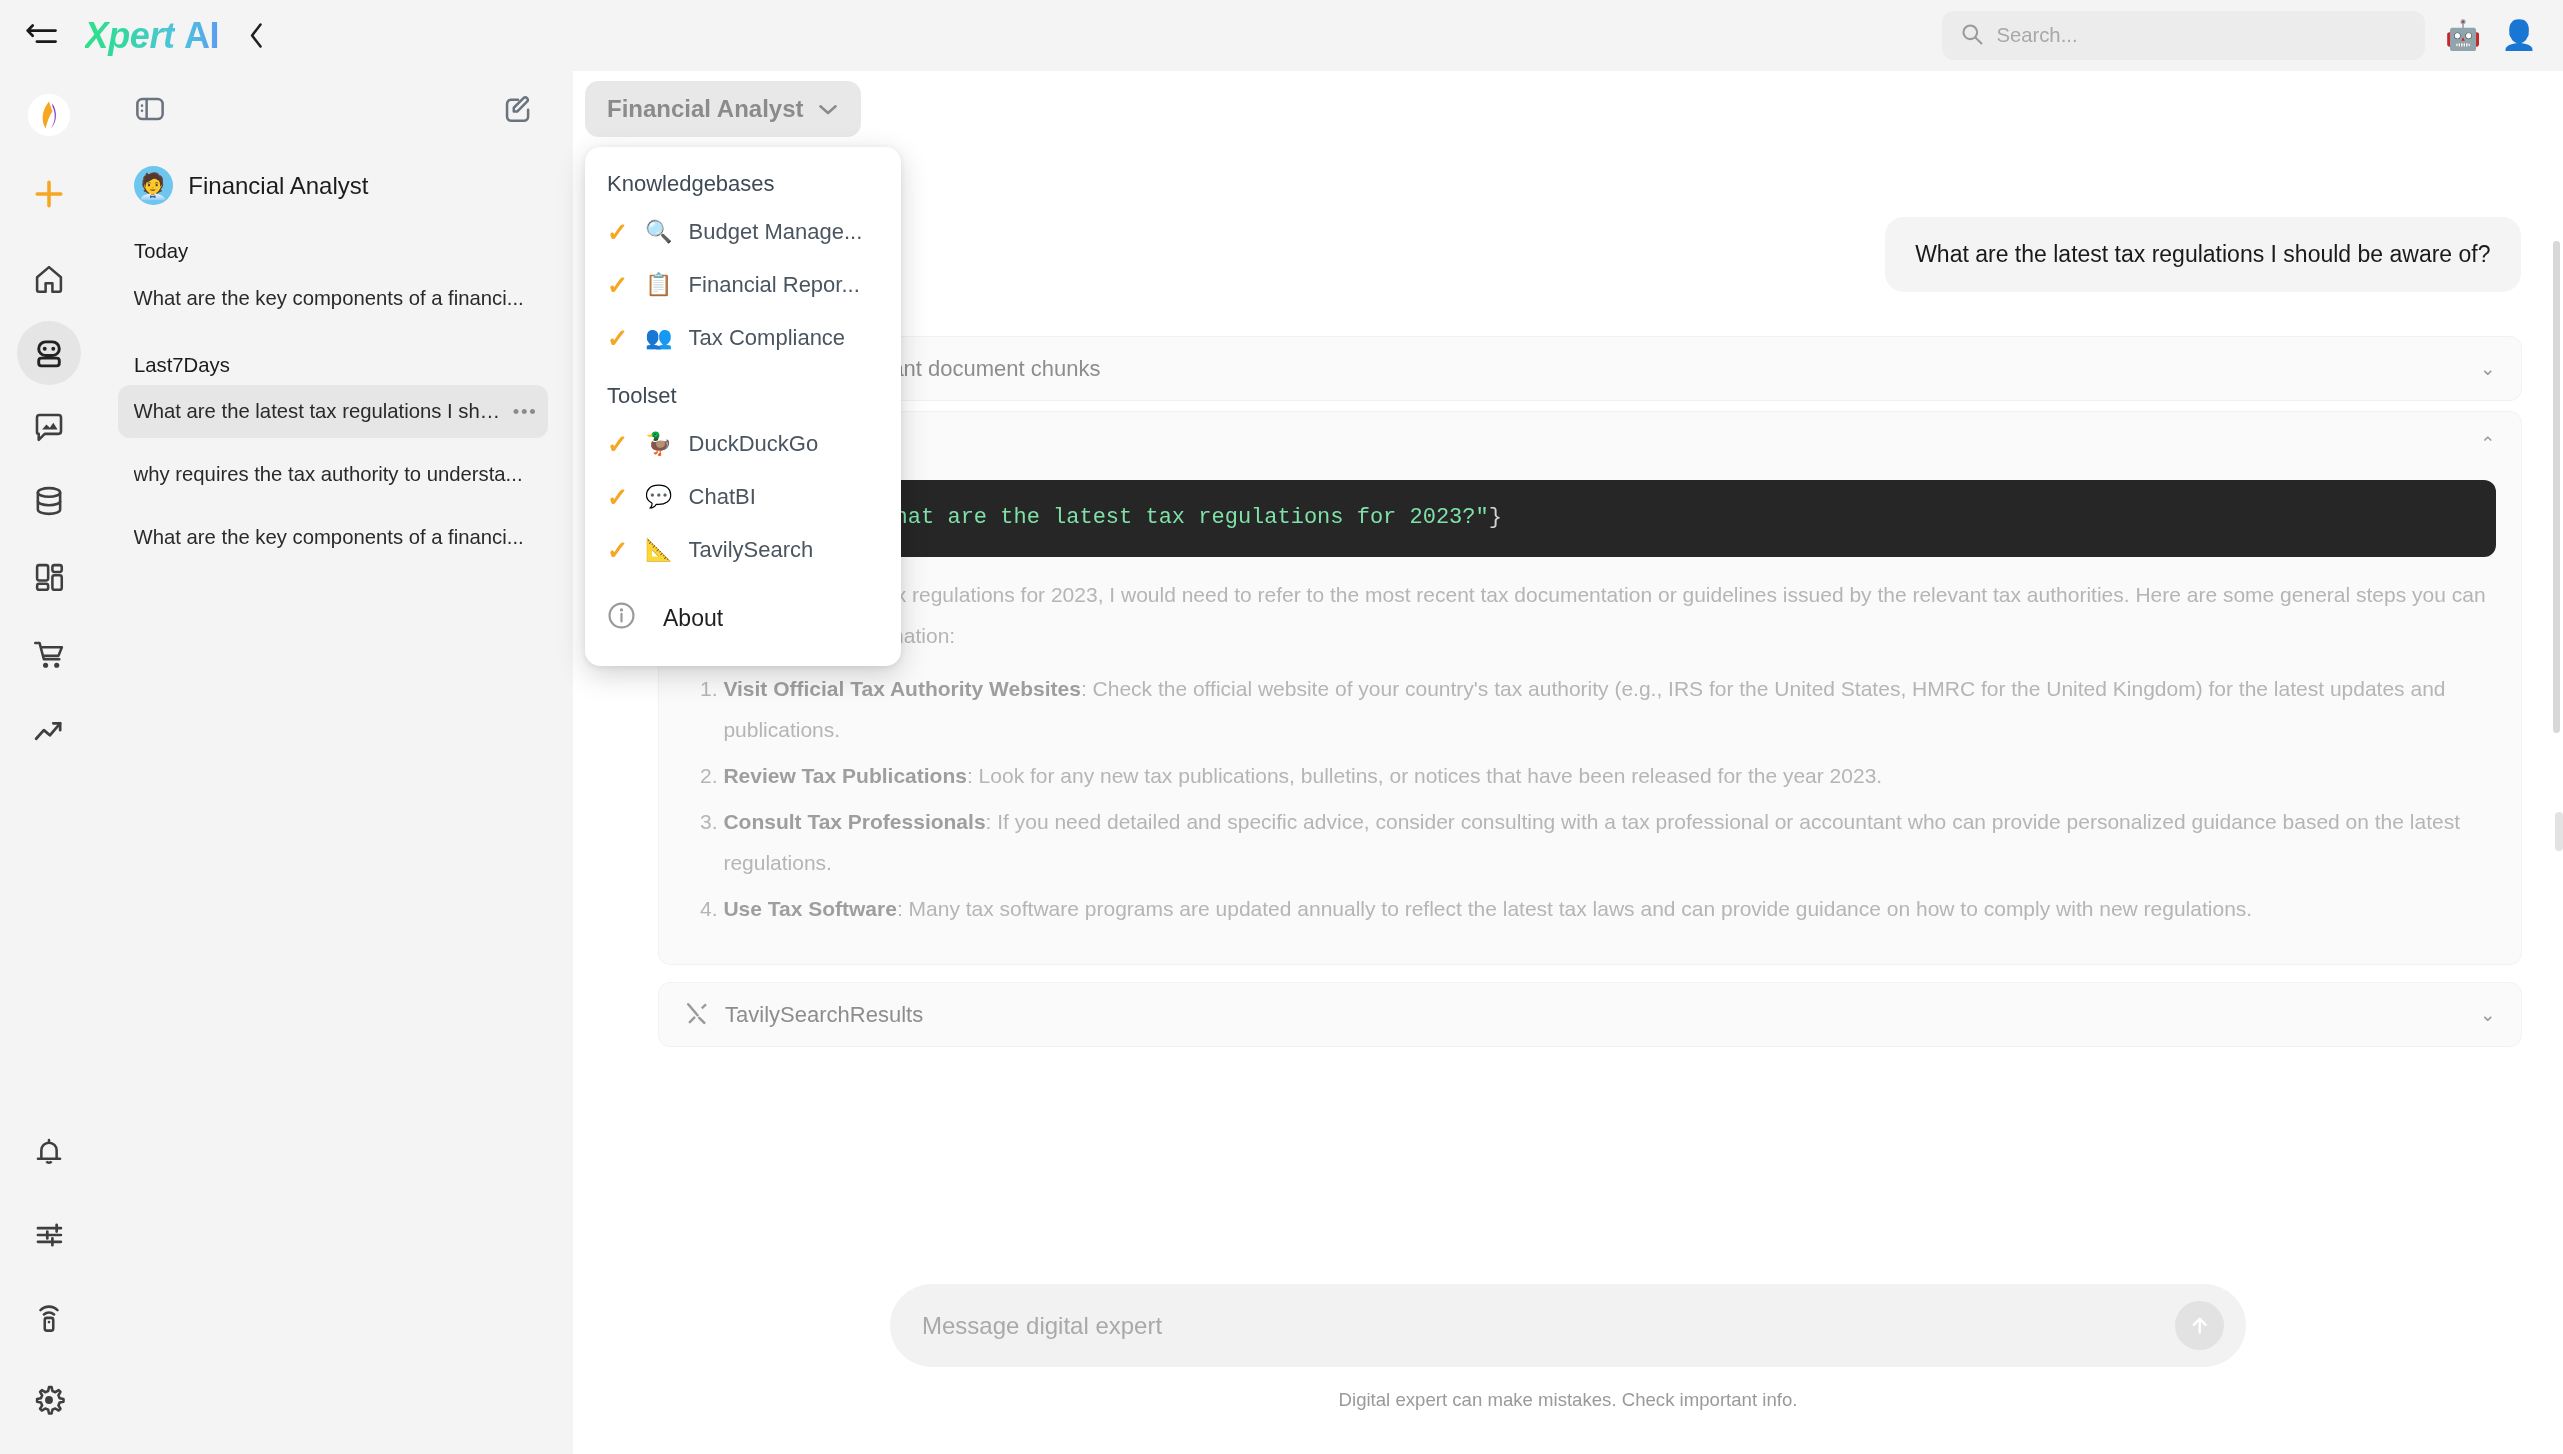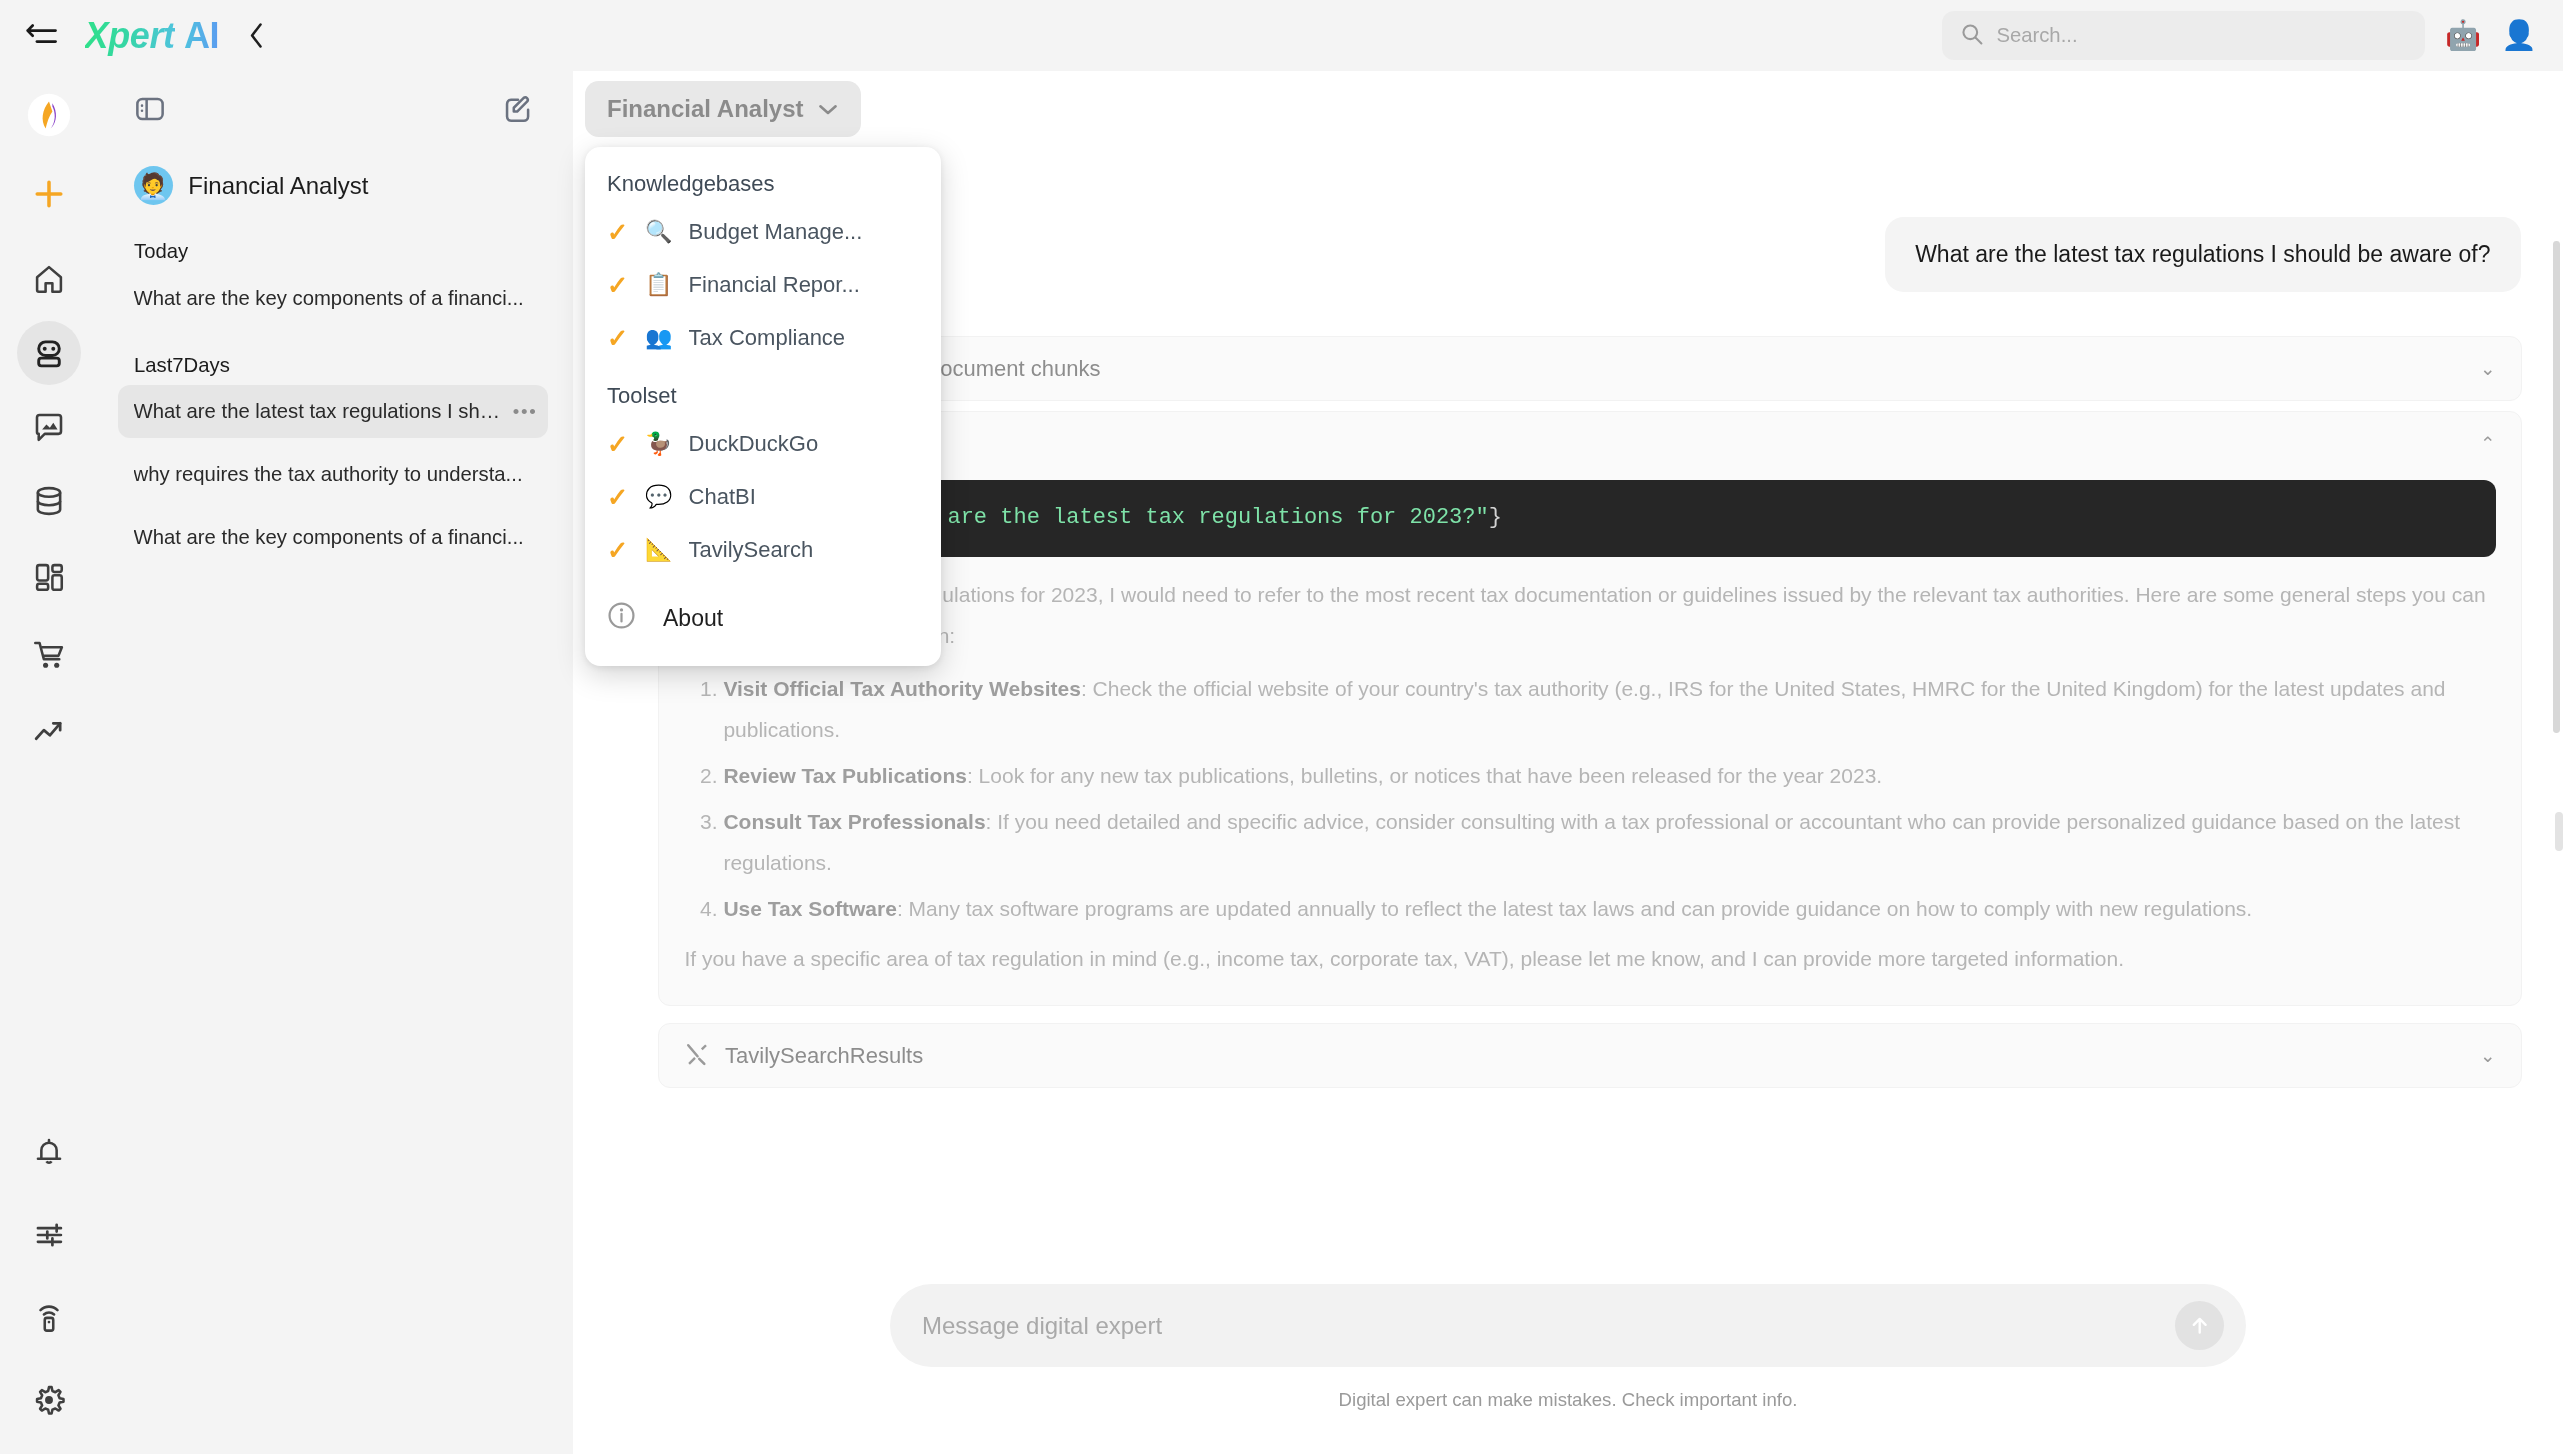--- a/index.html
+++ b/index.html
@@ -112,21 +112,21 @@
   
   #expert-select {
     position: absolute; left: 12px; top: 10.2px;
     height: 56px; background: #e8e8e8; border-radius: 13.6px;
     display: flex; align-items: center; gap: 13.6px; padding: 0 22px;
     font-size: 24px; font-weight: 700; color: #8b8b8b; cursor: pointer;
   }
 
   
   #expert-dropdown {
-    position: absolute; left: 12px; top: 76px; width: 356px;
+    position: absolute; left: 12px; top: 76px; width: 316px;
     background: #ffffff; border-radius: 15.3px;
     box-shadow: 0 8.5px 29px rgba(0,0,0,0.17), 0 1.7px 6.8px rgba(0,0,0,0.07);
     padding: 18.6px 0 20.3px 0; z-index: 40;
   }
   .dd-section-title {
     font-size: 22px; color: #3f4a56; padding: 5.1px 0 8.5px 22px;
   }
   .dd-item {
     display: flex; align-items: center; gap: 15.3px;
     height: 53px; padding: 0 15.3px 0 22px; cursor: pointer; font-size: 22px;
@@ -497,21 +497,20 @@
 
           <div class="body-text">To provide the latest tax regulations for 2023, I would need to refer to the most recent tax documentation or guidelines issued by the relevant tax authorities. Here are some general steps you can follow to find this information:</div>
 
           <ol class="steps">
             <li><b>Visit Official Tax Authority Websites</b><span>: Check the official website of your country's tax authority (e.g., IRS for the United States, HMRC for the United Kingdom) for the latest updates and publications.</span></li>
             <li><b>Review Tax Publications</b><span>: Look for any new tax publications, bulletins, or notices that have been released for the year 2023.</span></li>
             <li><b>Consult Tax Professionals</b><span>: If you need detailed and specific advice, consider consulting with a tax professional or accountant who can provide personalized guidance based on the latest regulations.</span></li>
             <li><b>Use Tax Software</b><span>: Many tax software programs are updated annually to reflect the latest tax laws and can provide guidance on how to comply with new regulations.</span></li>
           </ol>
 
-          <div class="body-text" style="margin-top:5.1px;">If you have a specific area of tax regulation in mind (e.g., income tax, corporate tax, VAT), please let me know, and I can provide more targeted information.</div>
         </div>
       </div>
 
       <div class="tool-card" style="margin-top:17px;">
         <div class="tool-head">
           <span>
             <svg width="25.4" height="25.4" viewBox="0 0 30 30">
                 <path d="M5 5 L16 18 M18 21 L24 27" stroke="#9a9a9a" stroke-width="3" stroke-linecap="round"></path>
                 <path d="M25 4 L20 9 L22 11 L27 6 Z" fill="#9a9a9a"></path>
                 <path d="M5 26 L12 19 L14 21 L7 28 Z" fill="#9a9a9a"></path>

